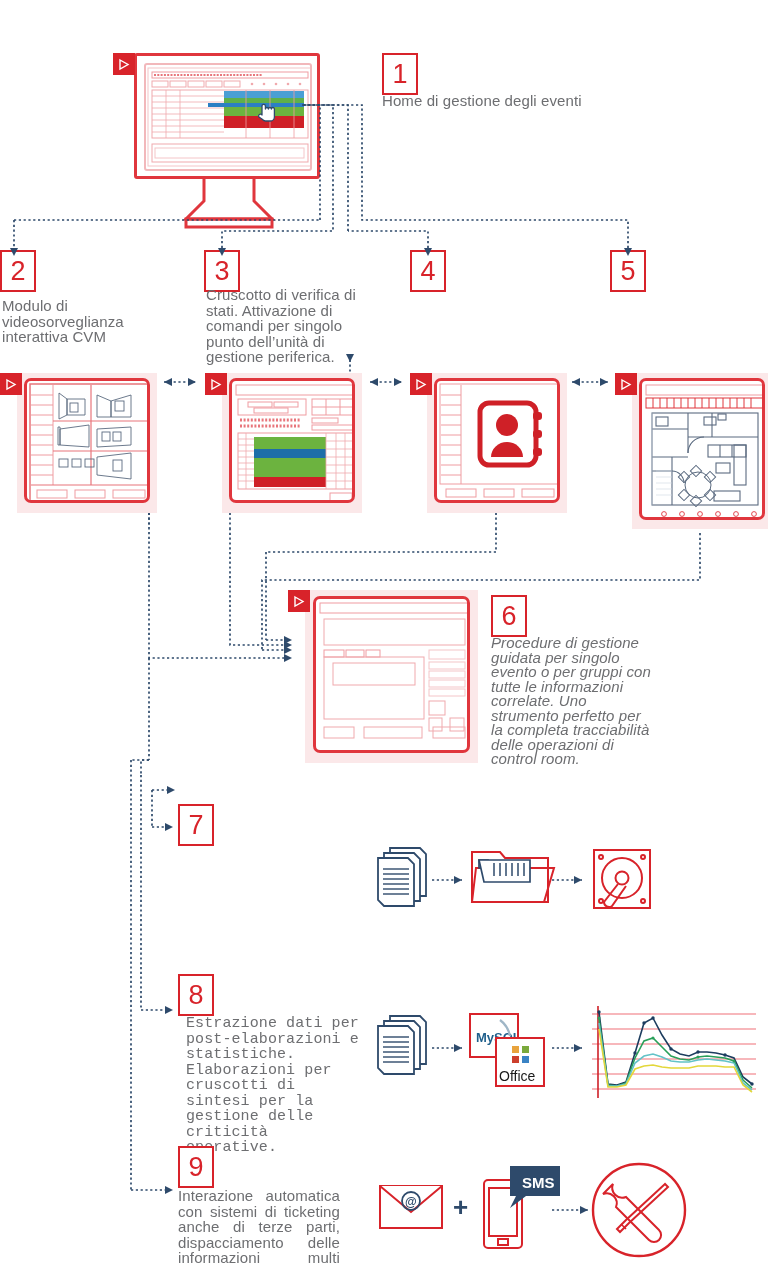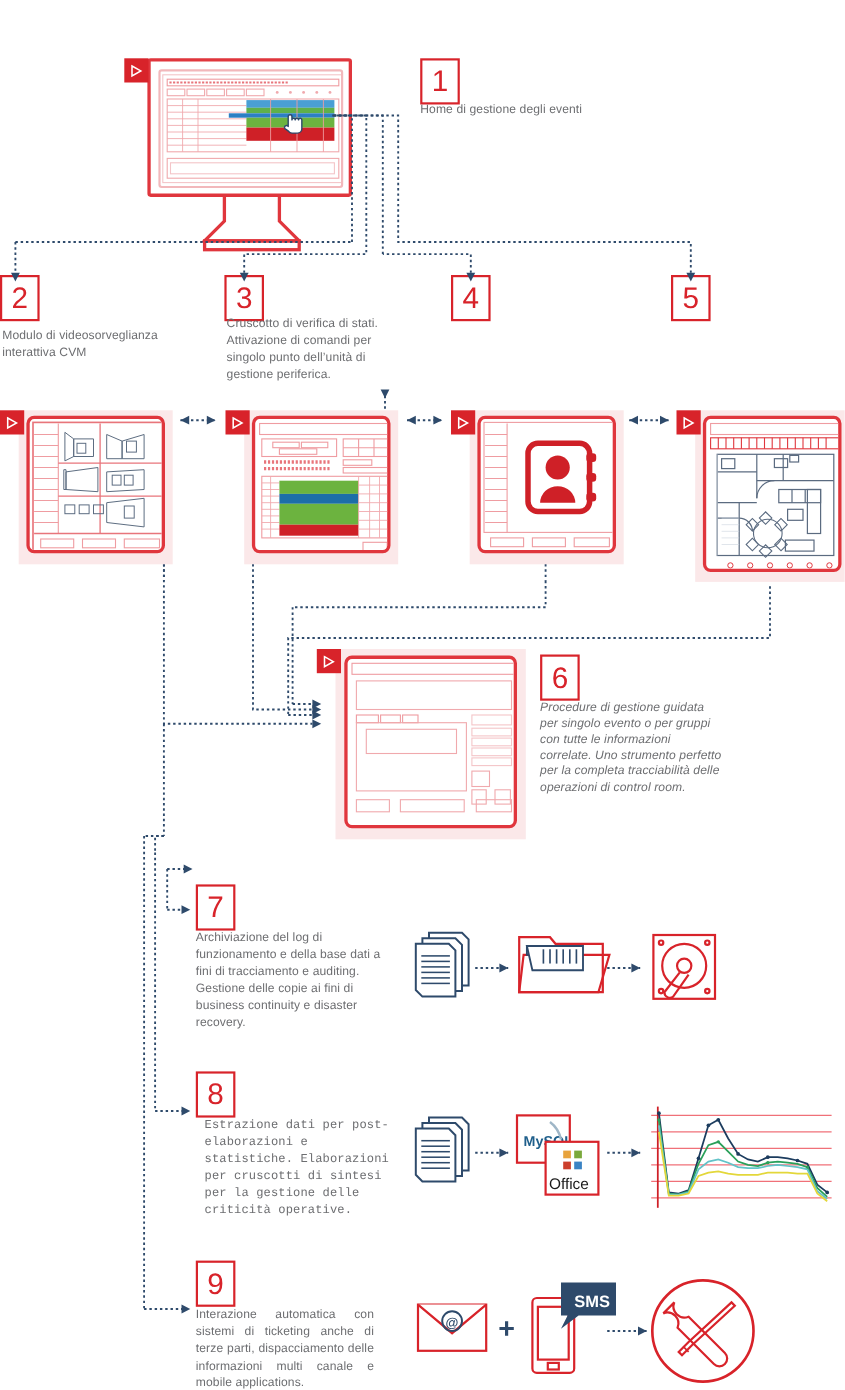--- a/index.html
+++ b/index.html
@@ -29,21 +29,21 @@
     line-height:38px;
     text-align:center;
     font-family:"Liberation Sans", sans-serif;
     background:#fff;
   }
 
   
   .caption{
     position:absolute;
     color:#6d6e71;
-    font-size:11px;
+    font-size:15px;
     line-height:15.5px;
     font-family:"Liberation Sans", sans-serif;
     letter-spacing:0.1px;
   }
   .caption.justify{text-align:justify;}
 
   
   .play-tab{
     position:absolute;
     width:22px;height:22px;
@@ -519,21 +519,20 @@
             <rect x="48" y="128" width="58" height="11"></rect>
             <rect x="117" y="128" width="32" height="11"></rect>
         </g>
       </svg>
     </div>
   </div>
   <div class="num-badge" style="left:491px;top:595px;">6</div>
   <div class="caption" style="left:491px;top:636px;width:165px;line-height:14.5px;font-style:italic;">Procedure di gestione guidata per singolo evento o per gruppi con tutte le informazioni correlate. Uno strumento perfetto per la completa tracciabilità delle operazioni di control room.</div>
 
   <div class="num-badge" style="left:178px;top:804px;">7</div>
-  <div class="caption" style="left:178px;top:845px;width:176px;">Archiviazione del log di funzionamento e della base dati a fini di tracciamento e auditing. Gestione delle copie ai fini di business continuity e disaster recovery.</div>
 
   <div class="abs" style="left:372px;top:842px;">
     <svg width="290" height="76" viewBox="0 0 290 76">
 
       <g fill="#ffffff" stroke="#2e4a6b" stroke-width="1.8">
         <path d="M18,6 L48,6 L54,12 L54,54 L18,54 Z"></path>
         <path d="M12,11 L42,11 L48,17 L48,59 L12,59 Z"></path>
         <path d="M6,16 L36,16 L42,22 L42,64 L12,64 L6,58 Z"></path>
       </g>
       <g stroke="#2e4a6b" stroke-width="1.4" fill="none">

